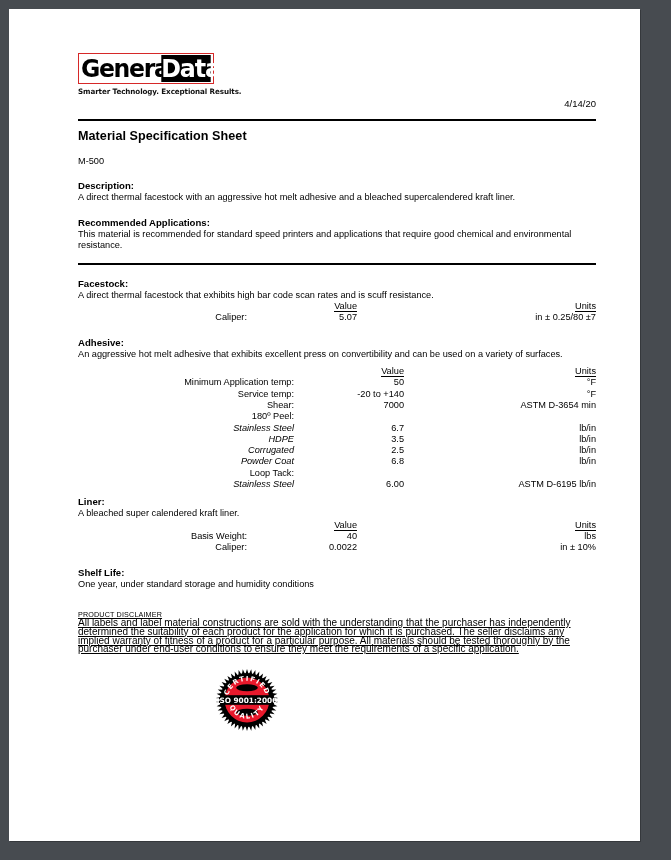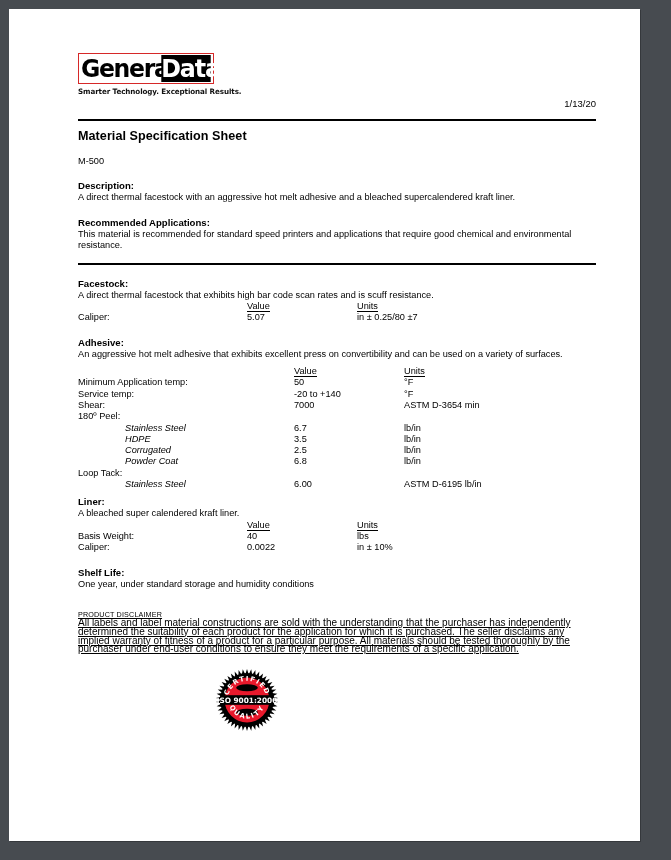--- a/index.html
+++ b/index.html
@@ -131,21 +131,21 @@
 
   
   .spec-table {
     width: 100%;
     border-collapse: collapse;
     font-size: 9.2px;
     color: #000000;
   }
   .spec-table td, .spec-table th {
     padding: 0;
-    text-align: left;
+    text-align: right;
     font-weight: normal;
     line-height: 11.3px;
     vertical-align: top;
   }
   .col-label { width: 169px; }
   .col-value { width: 110px; }
   .col-units { width: auto; }
   .hdr-cell {
     font-weight: bold;
     font-size: 9.2px;
@@ -199,21 +199,21 @@
   <div class="doc">
 
     <div class="header-row">
       <div class="logo-block">
         <div class="logo-box">
           <span class="logo-general">General</span>
           <span class="logo-data">Data</span>
         </div>
         <div class="logo-tagline">Smarter Technology. Exceptional Results.</div>
       </div>
-      <div class="doc-date">1/13/20</div>
+      <div class="doc-date">4/14/20</div>
     </div>
 
     <div class="rule-thick"></div>
     <div class="doc-title">Material Specification Sheet</div>
 
     <div class="section">
       <div class="section-body">M-500</div>
     </div>
 
     <div class="section">

